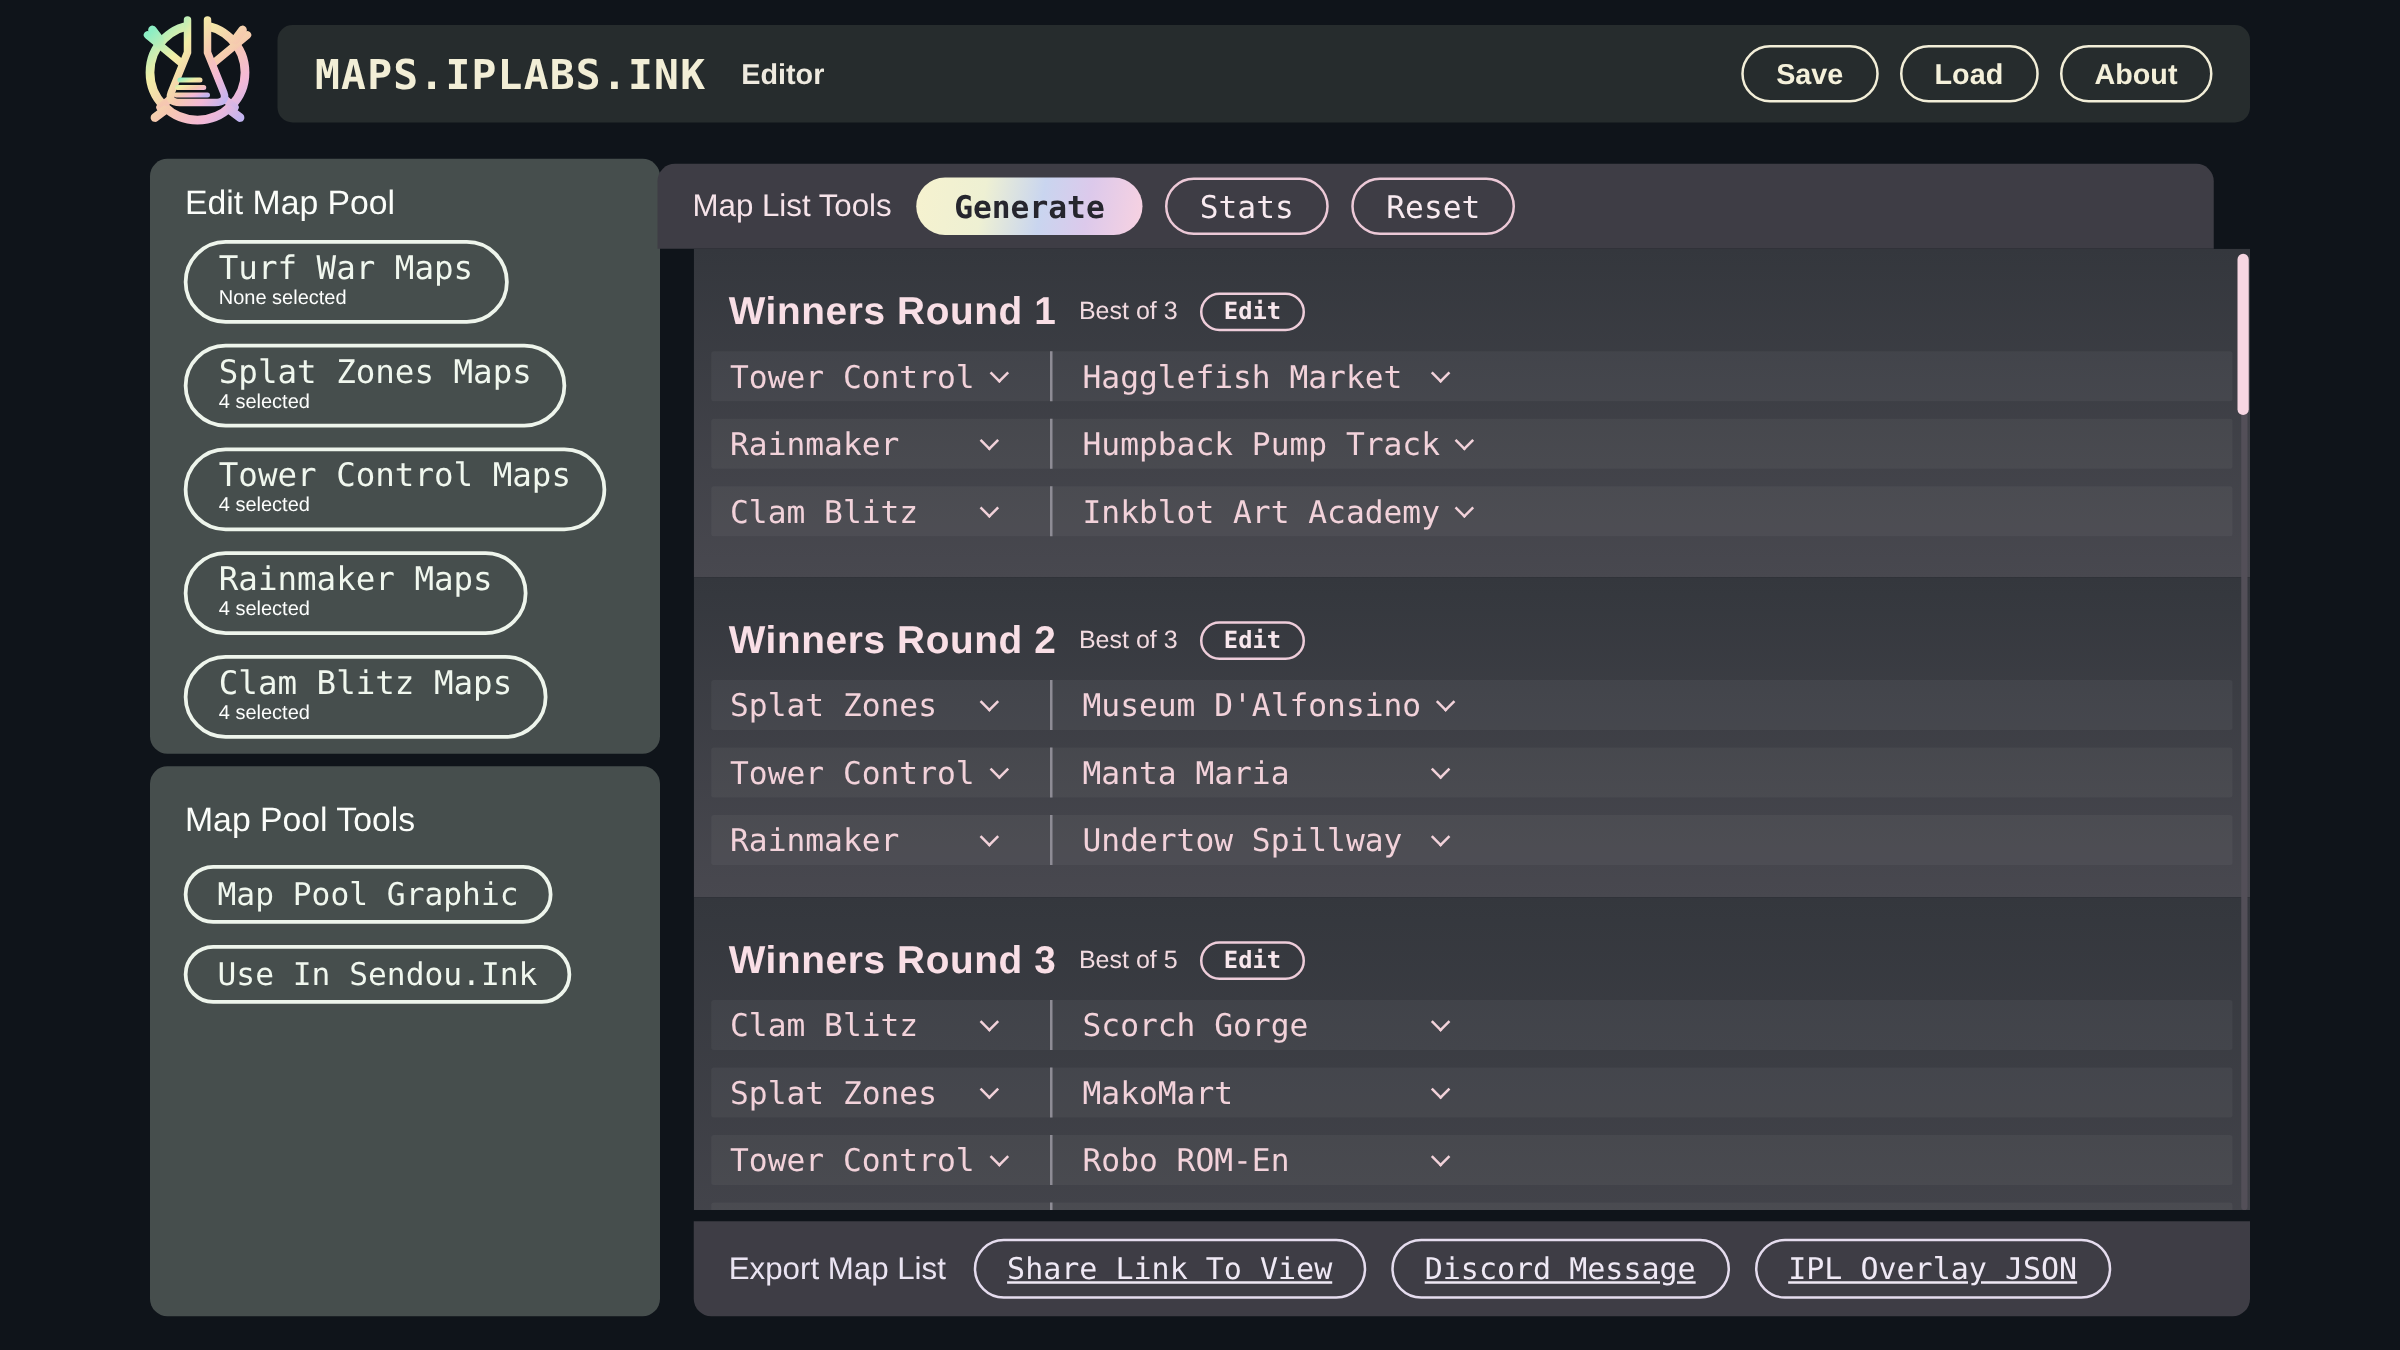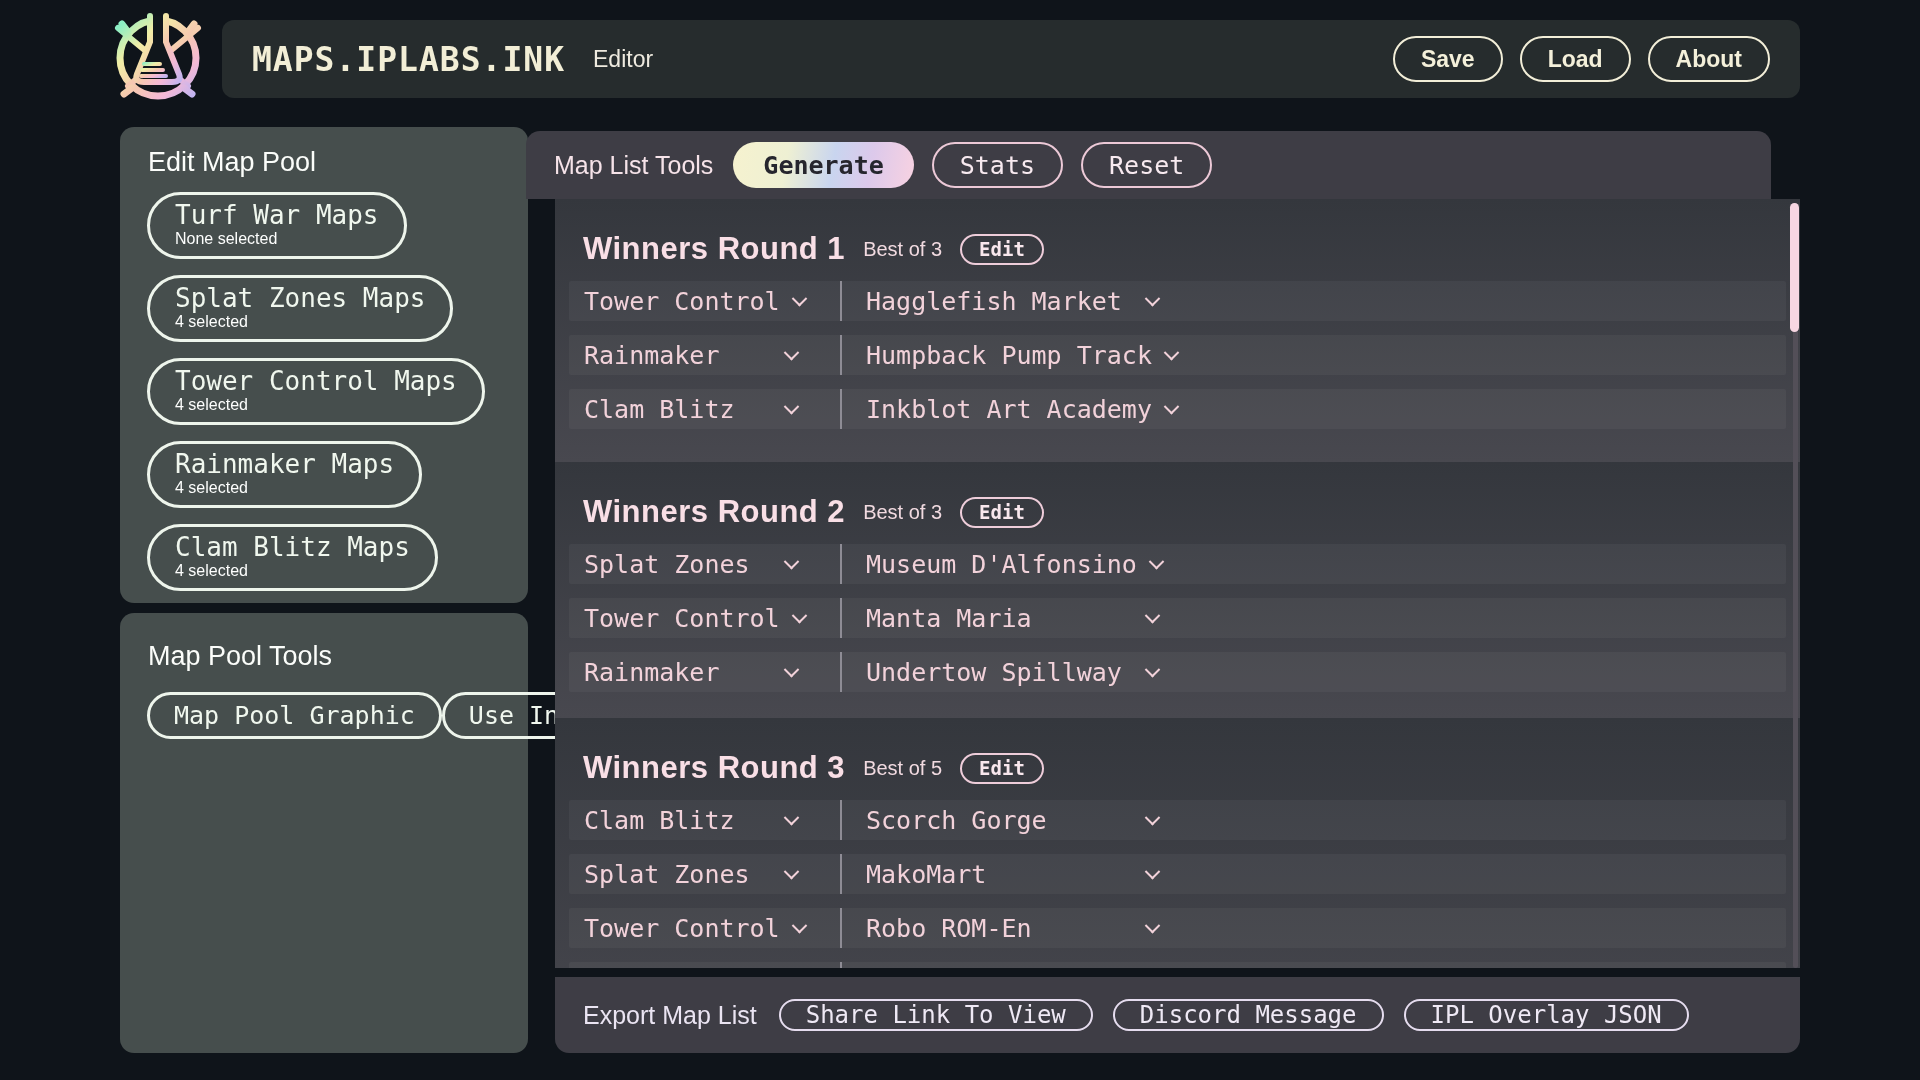--- a/index.html
+++ b/index.html
@@ -13,21 +13,21 @@
 
   
   .logo-wrap { position:absolute; left:110px; top:10px; width:96px; height:96px; }
   .header-bar {
     position:absolute; left:222px; top:20px; width:1578px; height:78px;
     background:#262c2d; border-radius:12px;
     display:flex; align-items:center; padding:0 30px;
   }
   .app-title { font-family:"DejaVu Sans Mono","Liberation Mono",monospace;
     font-size:33px; font-weight:bold; color:#f2eed6; letter-spacing:1px; }
-  .app-subtitle { font-size:23px; color:#eeeadf; margin-left:28px; font-weight:400; }
+  .app-subtitle { font-size:23px; color:#eeeadf; margin-left:28px; font-weight:700; }
   .hdr-spacer { flex:1; }
   .hdr-btn {
     height:46px; padding:0 26px; margin-left:17px;
     border:2.5px solid #f2eed8; border-radius:999px; background:transparent;
     color:#f4f0da; font-size:23px; font-weight:600;
     font-family:"Liberation Sans","DejaVu Sans",sans-serif;
     display:flex; align-items:center; cursor:pointer;
   }
 
   
@@ -38,21 +38,21 @@
   .panel-1 .panel-heading { margin:20px 0 0 28px; }
   .panel-2 .panel-heading { margin:28px 0 0 28px; }
   .pool-btns { margin:14px 0 0 27px; display:flex; flex-direction:column; align-items:flex-start; }
   .pool-btn {
     border:3px solid #eef5ec; border-radius:34px; background:transparent;
     padding:5px 25px 8px; margin-bottom:16px; width:fit-content; text-align:left; cursor:pointer;
   }
   .pool-btn-label { display:block; font-family:"DejaVu Sans Mono","Liberation Mono",monospace;
     font-size:26px; color:#f0f7ee; white-space:nowrap; }
   .pool-btn-sub { display:block; font-size:16px; color:#fdfefd; margin-top:0px; }
-  .tool-btns { margin:20px 0 0 27px; display:flex; flex-direction:row; align-items:flex-start; }
+  .tool-btns { margin:20px 0 0 27px; display:flex; flex-direction:column; align-items:flex-start; }
   .tool-btn {
     height:47px; border:3px solid #eef5ec; border-radius:24px; background:transparent;
     padding:0 24px; margin-bottom:17px; display:flex; align-items:center; cursor:pointer;
     font-family:"DejaVu Sans Mono","Liberation Mono",monospace; font-size:25px; color:#f0f7ee; white-space:nowrap;
   }
 
   
   .main-toolbar {
     position:absolute; left:526px; top:131px; width:1245px; height:68px;
     background:#3e3d45; border-radius:14px 14px 0 0;
@@ -102,23 +102,23 @@
     border-right:2.5px solid #f2d2da; border-bottom:2.5px solid #f2d2da;
     transform:rotate(45deg) translate(-2px,-2px);
   }
   .export-bar {
     position:absolute; left:555px; top:977px; width:1245px; height:76px;
     background:#3e3d45; border-radius:0 0 14px 14px;
     display:flex; align-items:center; padding:0 28px;
   }
   .export-label { font-size:25px; font-weight:500; color:#eae4f2; margin-right:22px; }
   .exp-btn {
-    height:32px; border:2.5px solid #e5dcee; border-radius:24px; background:transparent;
+    height:48px; border:2.5px solid #e5dcee; border-radius:24px; background:transparent;
     padding:0 25px; margin-right:20px; display:flex; align-items:center; cursor:pointer;
-    font-family:"DejaVu Sans Mono","Liberation Mono",monospace; font-size:24px; color:#efe9f5; white-space:nowrap;
+    font-family:"DejaVu Sans Mono","Liberation Mono",monospace; font-size:24px; color:#efe9f5; white-space:nowrap;text-decoration:underline;
   }
   .sb-track { position:absolute; left:1793px; top:203px; width:5px; height:765px; background:#534f58; border-radius:3px; }
   .sb-thumb { position:absolute; left:1790px; top:203px; width:9px; height:129px; background:#f7d6e2; border-radius:5px; cursor:pointer; }
 </style>
 </head>
 <body>
 
 <div class="logo-wrap">
   <svg width="96" height="96" viewBox="-48 -48 96 96">
     <defs>

